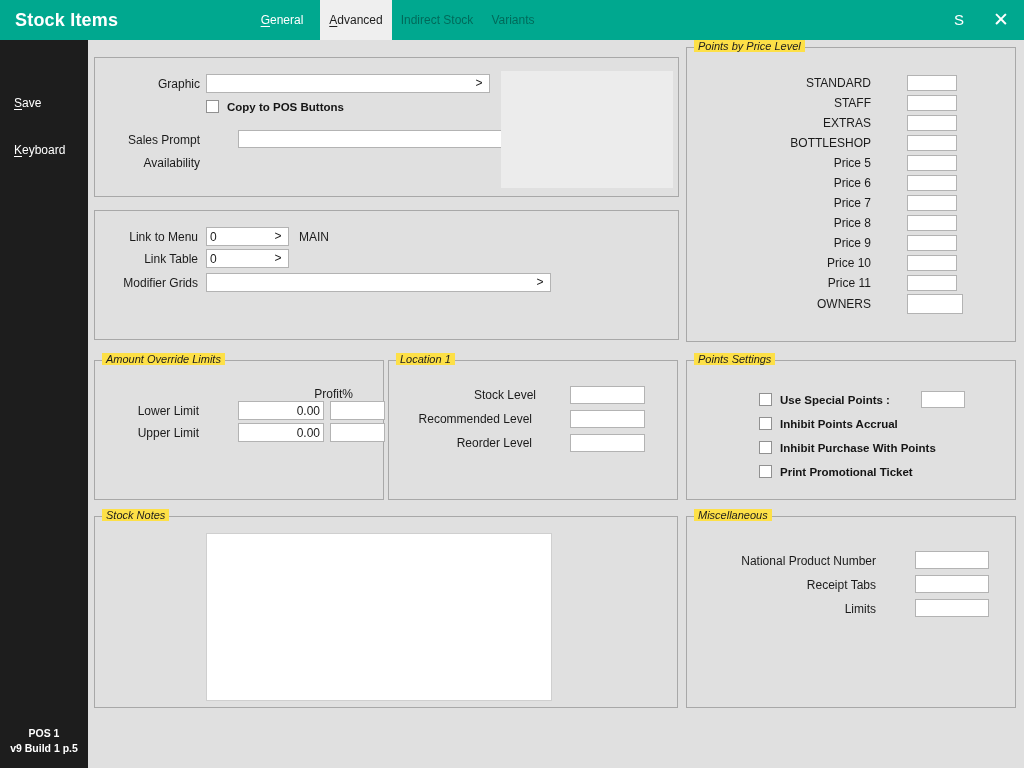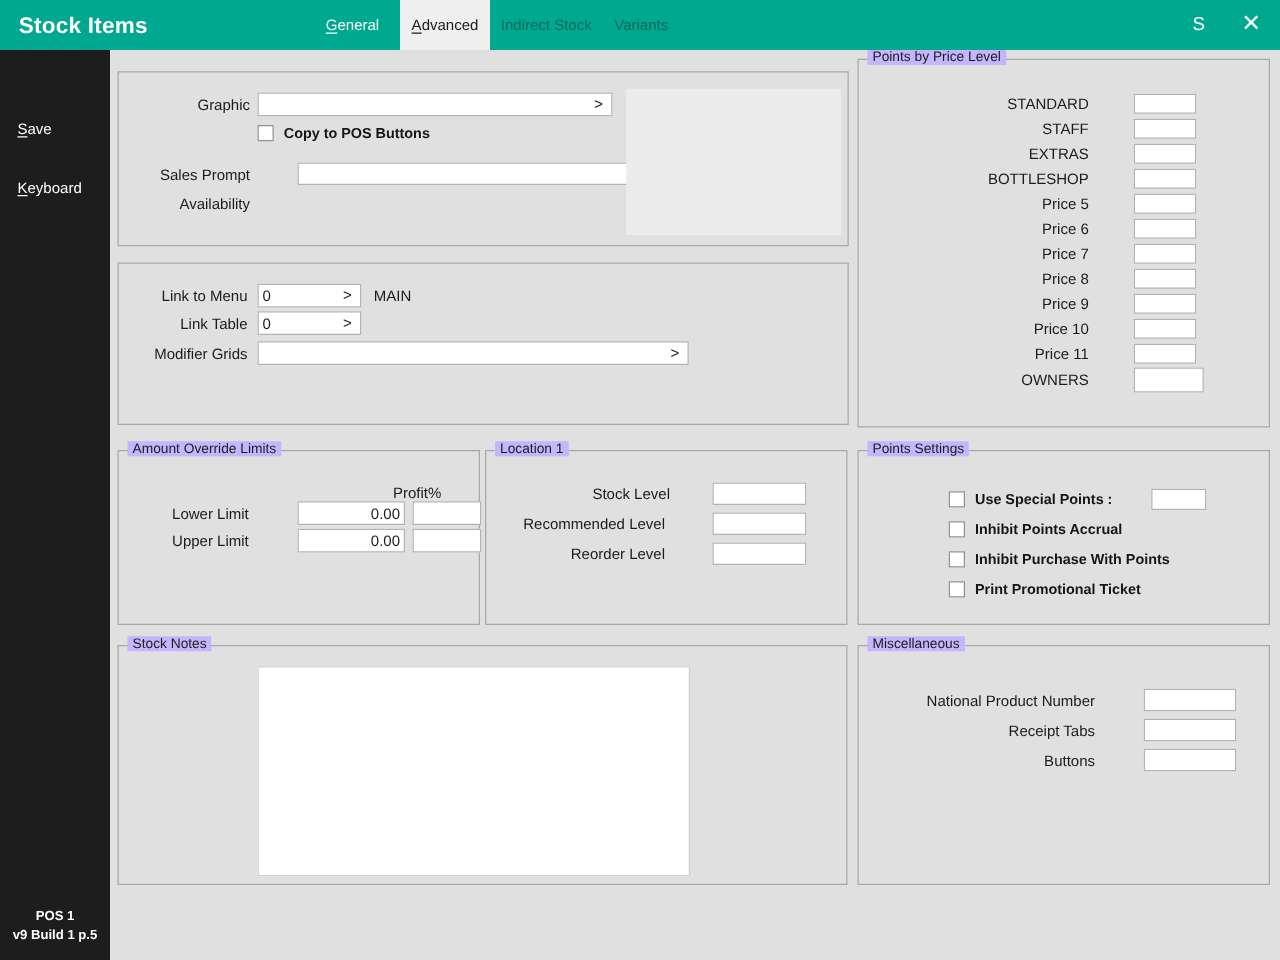--- a/index.html
+++ b/index.html
@@ -23,21 +23,21 @@
   .sidebar{position:absolute;left:0;top:40px;bottom:0;width:88px;background:#1d1d1d;color:#fff;}
   .side-item{position:absolute;left:14px;font-size:12px;cursor:pointer;}
   .side-item u{text-underline-offset:2px;}
   .side-save{top:56px;}
   .side-keyboard{top:103px;}
   .side-footer{position:absolute;bottom:12px;left:0;width:100%;text-align:center;font-size:10.5px;font-weight:bold;line-height:1.45;}
 
   
   .content{position:absolute;left:88px;top:40px;right:0;bottom:0;background:#e0e0e0;}
   .group{position:absolute;border:1px solid #a8a8a8;}
-  .group-title{position:absolute;top:-8px;left:7px;background:#c4b5fd;padding:0 4px;font-size:11px;color:#1c1c1c;white-space:nowrap;}
+  .group-title{position:absolute;top:-8px;left:7px;background:#fde047;padding:0 4px;font-size:11px;color:#1c1c1c;white-space:nowrap;font-style:italic;}
   .lbl{position:absolute;font-size:12px;color:#1b1b1b;text-align:right;line-height:18px;white-space:nowrap;}
   .plain-lbl{position:absolute;font-size:12px;color:#1b1b1b;line-height:18px;white-space:nowrap;}
   .blbl{position:absolute;font-size:11.5px;font-weight:bold;color:#151515;line-height:14px;white-space:nowrap;}
   .txt{position:absolute;background:#fff;border:1px solid #b3b3b3;font-size:12px;padding:0 3px;font-family:inherit;outline:none;color:#1b1b1b;margin-left:32px;}
   .fieldbox{position:absolute;display:flex;align-items:stretch;background:#fff;border:1px solid #b3b3b3;}
   .fieldbox input{flex:1;min-width:0;border:0;outline:none;background:transparent;font-family:inherit;font-size:12px;padding:0 3px;color:#1b1b1b;}
   .fieldbox .more{width:20px;text-align:center;font-size:12px;line-height:17px;cursor:pointer;color:#1b1b1b;}
   .combo{position:absolute;display:flex;background:#fff;border:1px solid #8f8f8f;cursor:pointer;}
   .combo .cval{flex:1;font-size:12px;line-height:18px;padding-left:4px;color:#1b1b1b;}
   .combo .carrow{width:17px;background:#e6e6e6;border-left:1px solid #9c9c9c;display:flex;align-items:center;justify-content:center;font-size:8px;color:#333;}
@@ -170,18 +170,18 @@
       <div class="checkbox" style="left:72px;top:104px;"></div>
       <div class="blbl" style="left:93px;top:104px;">Print Promotional Ticket</div>
     </div>
 
     <div class="group" style="left:598px;top:476px;width:330px;height:192px;">
       <div class="group-title">Miscellaneous</div>
       <div class="lbl" style="left:0;top:35px;width:189px;">National Product Number</div>
       <input class="txt" style="left: 196px; top: 34px; width: 74px; height: 18px;" value="">
       <div class="lbl" style="left:0;top:59px;width:189px;">Receipt Tabs</div>
       <input class="txt" style="left: 196px; top: 58px; width: 74px; height: 18px;" value="">
-      <div class="lbl" style="left:0;top:83px;width:189px;">Buttons</div>
+      <div class="lbl" style="left:0;top:83px;width:189px;">Limits</div>
       <input class="txt" style="left: 196px; top: 82px; width: 74px; height: 18px;" value="">
     </div>
 
   </div>
 </div>
 
 </body></html>

